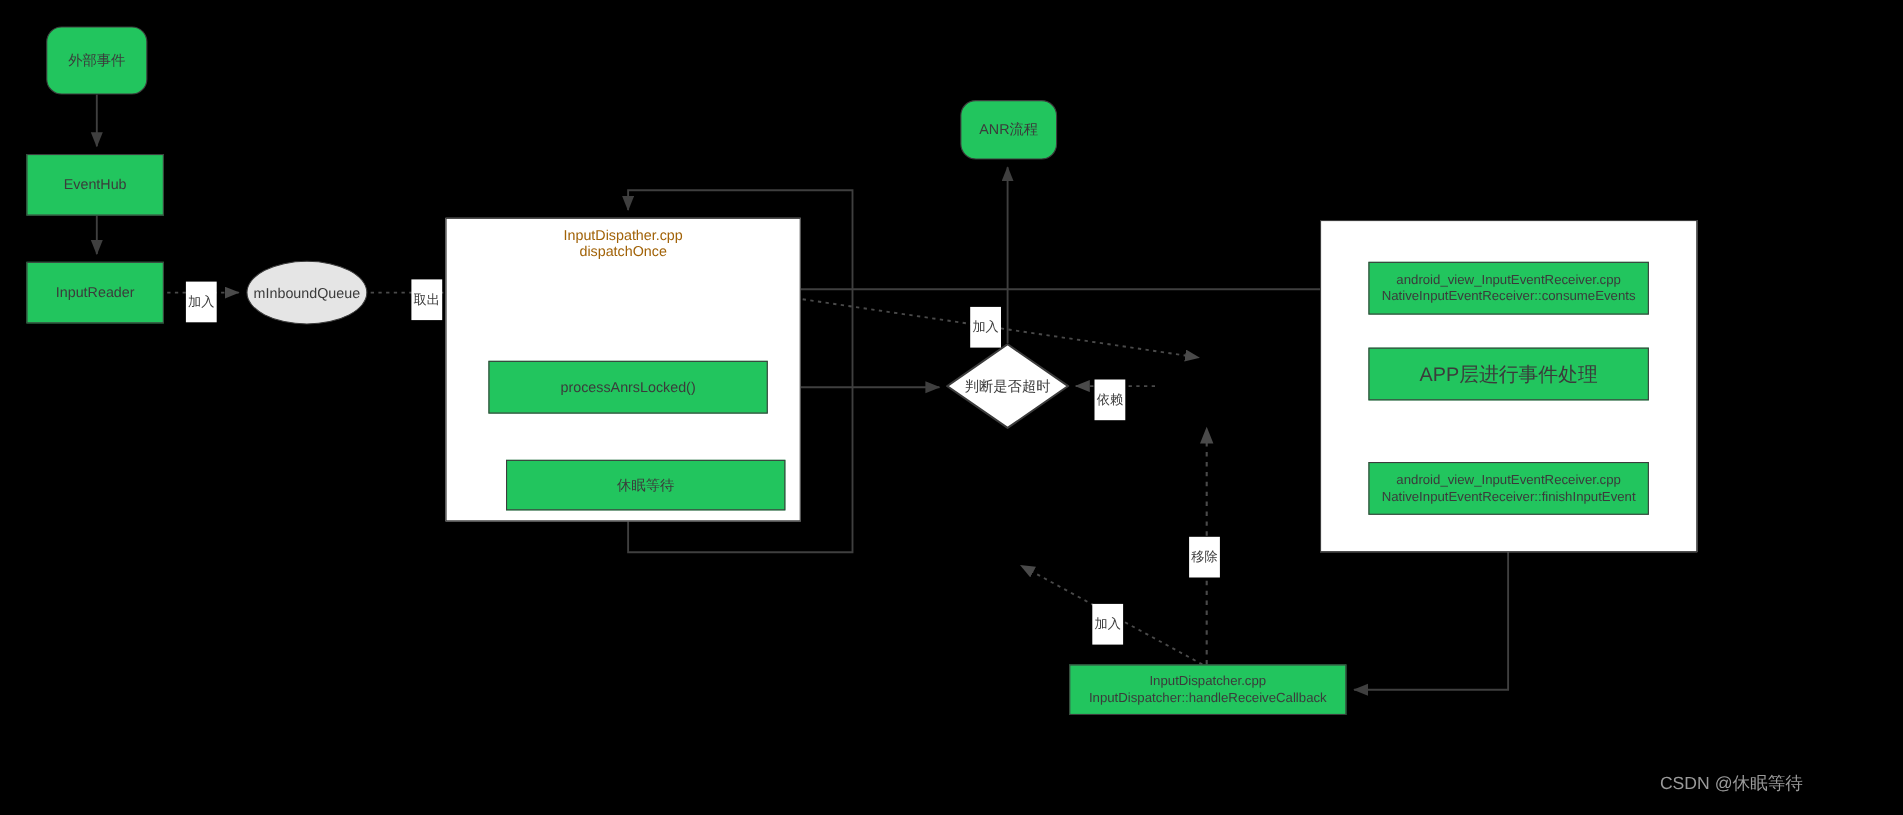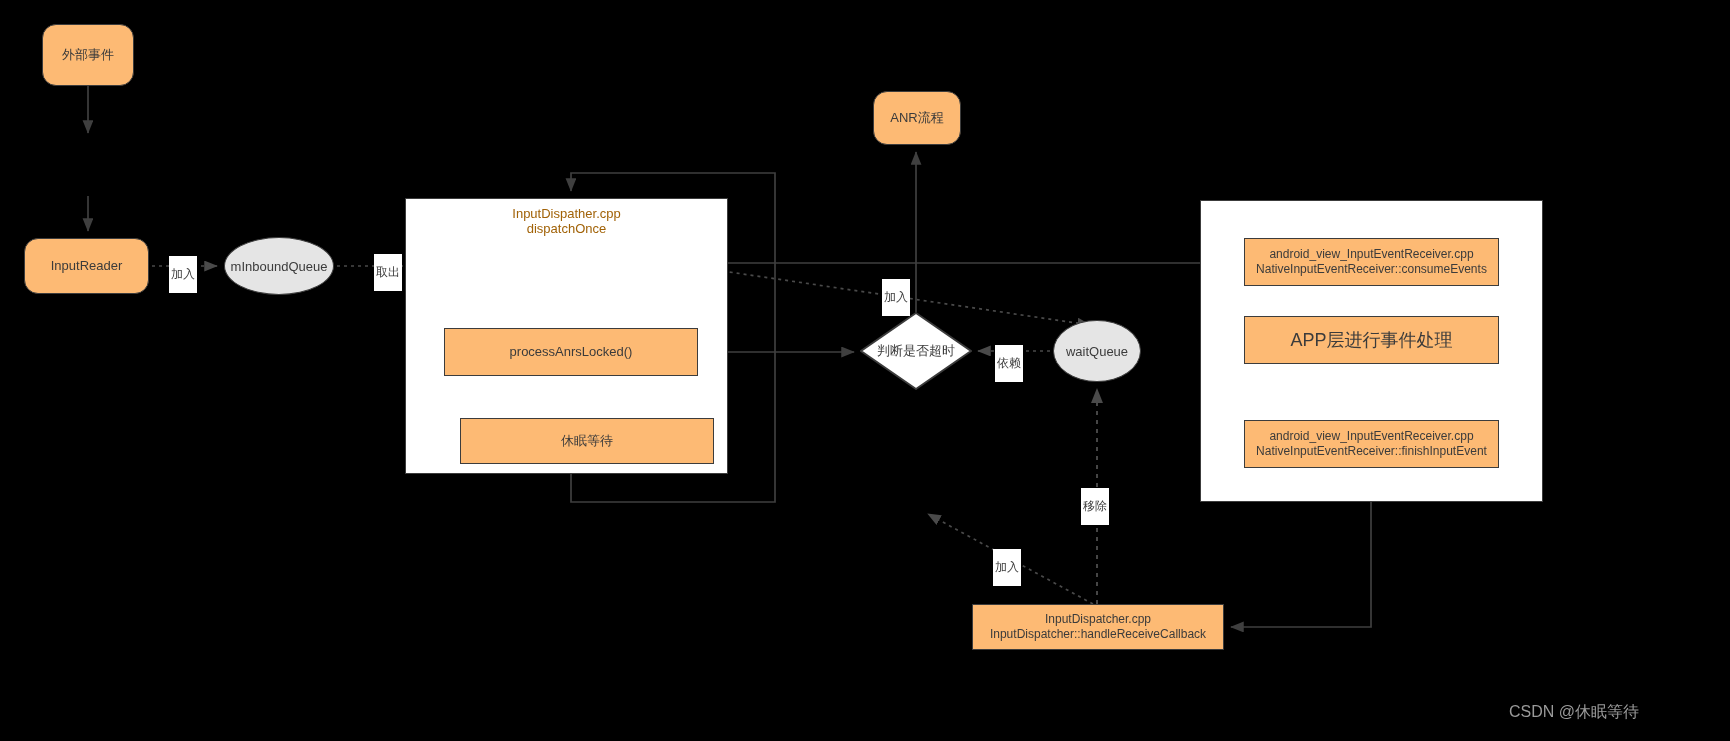--- a/index.html
+++ b/index.html
@@ -5,21 +5,21 @@
   html,body{margin:0;padding:0;background:#000;}
   body{
     width:1730px;height:741px;position:relative;overflow:hidden;
     font-family:"Liberation Sans","DejaVu Sans",sans-serif;
     background:#000;color:#333;
   }
   #stage{position:absolute;left:0;top:0;width:1730px;height:741px;}
   svg.edges{position:absolute;left:0;top:0;width:1730px;height:741px;pointer-events:none;}
 
   .node{
-    position:absolute;background:#fdba74;border:1.6px solid #3c3c3c;
+    position:absolute;background:#22c55e;border:1.6px solid #3c3c3c;
     display:flex;align-items:center;justify-content:center;text-align:center;
     color:#3b3b3b;box-sizing:border-box;line-height:1.25;
   }
   .node.rounded{border-radius:14px;}
   .node .lbl{display:block;padding:0 6px;}
   .node.two-line .lbl{white-space:pre-line;}
 
   .ellipse{
     position:absolute;background:#e5e5e5;border:1.8px solid #3c3c3c;border-radius:50%;
     display:flex;align-items:center;justify-content:center;text-align:center;
@@ -104,21 +104,24 @@
 dispatchOnce</div>
   </div>
 
   <div class="container" id="c-app-side" style="left: 1200px; top: 200px; width: 343px; height: 302px;">
     <div class="container-title" style="white-space: pre-line; top: 34px; font-size: 18px;">APP侧</div>
   </div>
 
   <div class="node rounded" id="n-external-event" style="left: 42px; top: 24px; width: 92px; height: 62px; font-size: 13px;">
     <span class="lbl">外部事件</span>
   </div>
-  <div class="node" id="n-input-reader" style="left: 24px; top: 238px; width: 125px; height: 56px; font-size: 13px; border-radius: 14px;">
+  <div class="node" id="n-event-hub" style="left: 24px; top: 140px; width: 125px; height: 56px; font-size: 13px;">
+    <span class="lbl">EventHub</span>
+  </div>
+  <div class="node" id="n-input-reader" style="left: 24px; top: 238px; width: 125px; height: 56px; font-size: 13px;">
     <span class="lbl">InputReader</span>
   </div>
   <div class="node rounded" id="n-anr-flow" style="left: 873px; top: 91px; width: 88px; height: 54px; font-size: 13px;">
     <span class="lbl">ANR流程</span>
   </div>
   <div class="node" id="n-process-anrs" style="left: 444px; top: 328px; width: 254px; height: 48px; font-size: 13px;">
     <span class="lbl">processAnrsLocked()</span>
   </div>
   <div class="node" id="n-sleep-wait" style="left: 444px; top: 418px; width: 254px; height: 46px; font-size: 13px; margin-left: 16px;">
     <span class="lbl">休眠等待</span>
@@ -135,23 +138,20 @@
 NativeInputEventReceiver::finishInputEvent</span>
   </div>
   <div class="node two-line" id="n-handle-callback" style="left: 972px; top: 604px; width: 252px; height: 46px; font-size: 12px;">
     <span class="lbl">InputDispatcher.cpp
 InputDispatcher::handleReceiveCallback</span>
   </div>
 
   <div class="ellipse" id="e-inbound" style="left: 224px; top: 237px; width: 110px; height: 58px; font-size: 13px;">
     <span class="lbl">mInboundQueue</span>
   </div>
-  <div class="ellipse" id="e-wait" style="left: 1053px; top: 320px; width: 88px; height: 62px; font-size: 13px;">
-    <span class="lbl">waitQueue</span>
-  </div>
 
   <div class="diamond-wrap" id="d-timeout" style="left: 860px; top: 312px; width: 112px; height: 78px;">
     <svg width="100%" height="100%" viewBox="0 0 112 78" preserveAspectRatio="none">
       <polygon points="56,1 111,39 56,77 1,39" fill="#ffffff" stroke="#3c3c3c" stroke-width="1.8"></polygon>
     </svg>
     <div class="dtext" style="font-size: 13px;">判断是否超时</div>
   </div>
 
   <div class="edge-label" id="el-0" style="left: 169px; top: 256px; font-size: 12px;">加入</div>
   <div class="edge-label" id="el-1" style="left: 374px; top: 254px; font-size: 12px;">取出</div>

